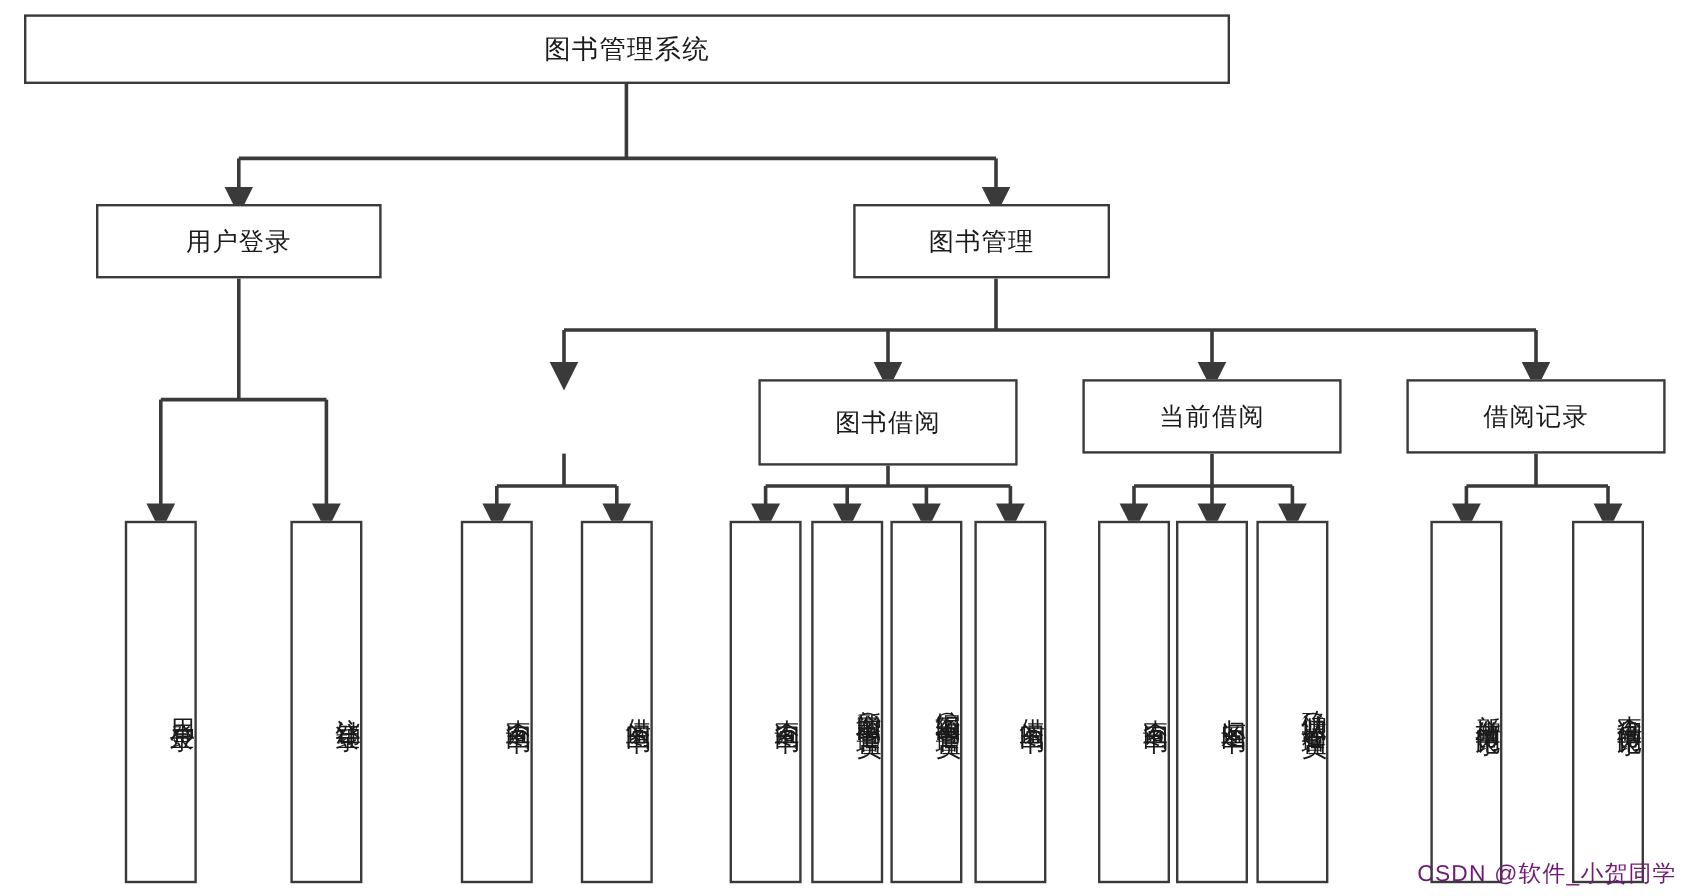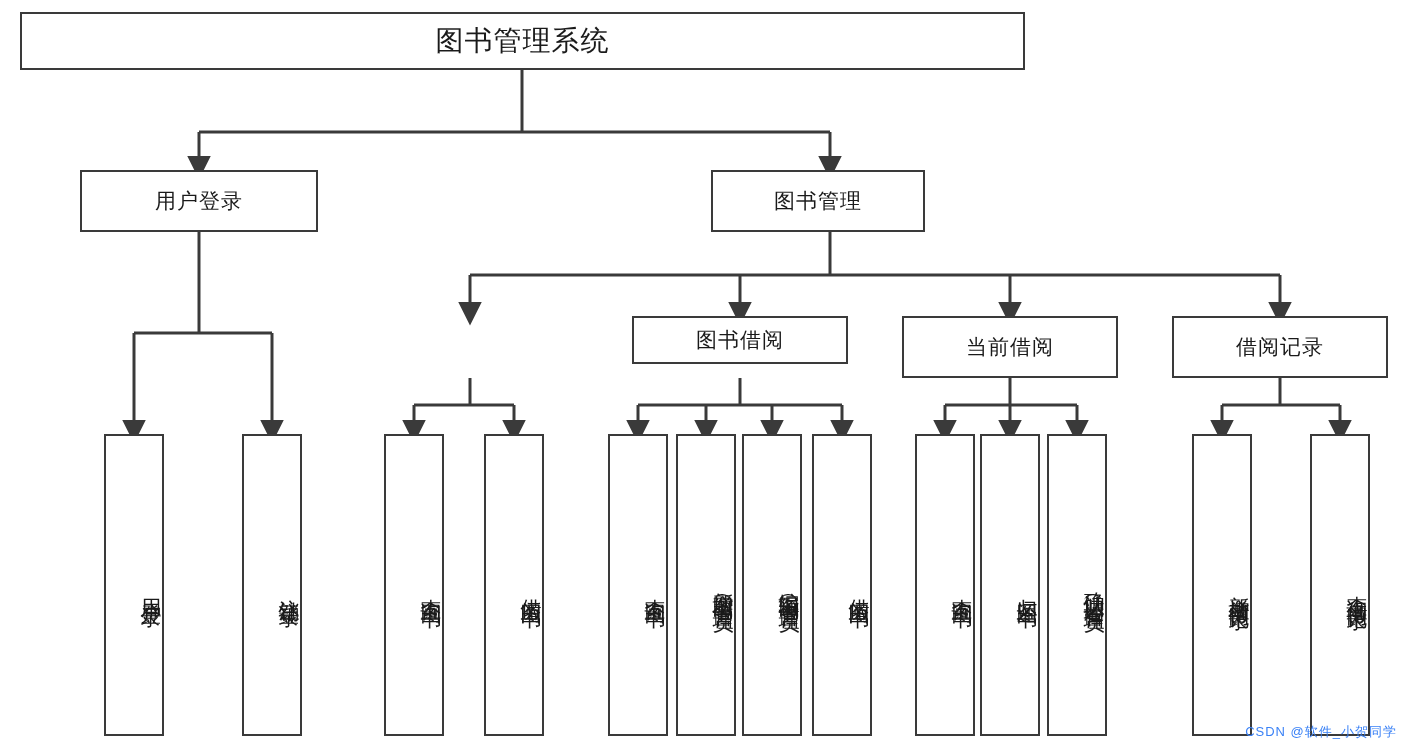--- a/index.html
+++ b/index.html
@@ -16,43 +16,43 @@
     position:absolute;
     box-sizing:border-box;
     background:#ffffff;
     border:2px solid #3a3a3a;
     display:flex;
     align-items:center;
     justify-content:center;
     color:#1a1a1a;
   }
   .node.h{ font-size:21px; letter-spacing:1px; }
-  .node.root{ font-size:28px; }
+  .node.root{ font-size:22px; }
 
   .node.v{
     writing-mode:vertical-rl;
     text-orientation:upright;
     font-size:21px;
     letter-spacing:3px;
     padding-top:6px;
     align-items:flex-start;
     justify-content:center;
     line-height:1;
   }
   .node.v .txt{
     writing-mode:vertical-rl;
     text-orientation:upright;
     white-space:nowrap;
   }
 
   #watermark{
     position:absolute;
     right:8px;bottom:6px;
-    font-size:13px;
-    color:#3b82f6;
+    font-size:19px;
+    color:#701a75;
     letter-spacing:1px;
     white-space:nowrap;
     pointer-events:none;
   }
 </style>
 </head>
 <body>
 
 <div id="stage">
 
@@ -104,21 +104,21 @@
       <path d="M1222,405 L1222,424" marker-end="url(#ar)"></path>
       <path d="M1340,405 L1340,424" marker-end="url(#ar)"></path>
     </g>
   </svg>
 
   <div class="node h root" style="left:20px;top:12px;width:1005px;height:58px;">图书管理系统</div>
 
   <div class="node h" style="left:80px;top:170px;width:238px;height:62px;">用户登录</div>
   <div class="node h" style="left:711px;top:170px;width:214px;height:62px;">图书管理</div>
 
-  <div class="node h" style="left:632px;top:316px;width:216px;height:48px;">图书借阅</div>
+  <div class="node h" style="left:632px;top:316px;width:216px;height:72px;">图书借阅</div>
   <div class="node h" style="left:1172px;top:316px;width:216px;height:62px;">借阅记录</div>
   <div class="node h" style="left:902px;top:316px;width:216px;height:62px;">当前借阅</div>
 
   <div class="node v" style="left:104px;top:434px;width:60px;height:302px;">
     <span class="txt">用户登录</span>
   </div>
   <div class="node v" style="left:242px;top:434px;width:60px;height:302px;">
     <span class="txt">注销登录</span>
   </div>
 

